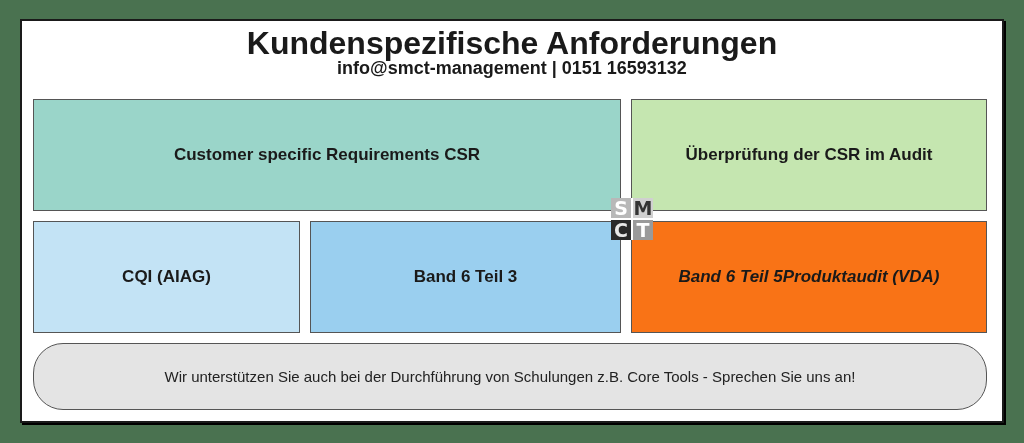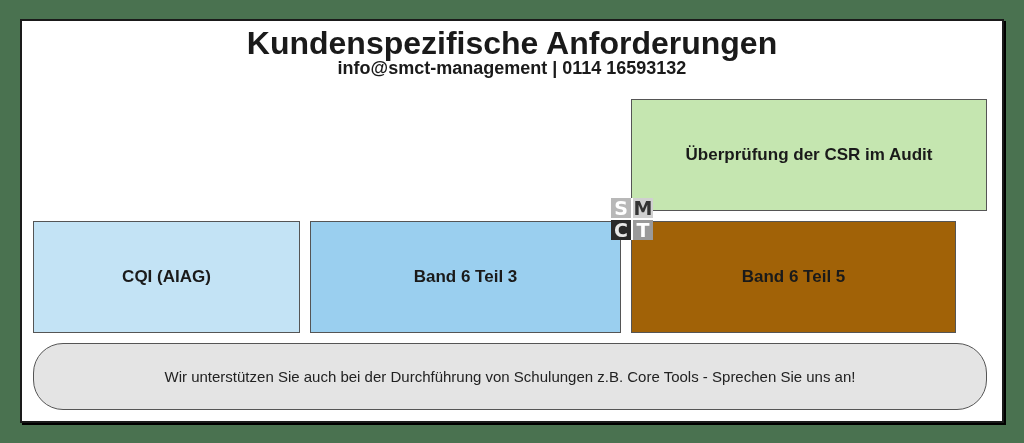--- a/index.html
+++ b/index.html
@@ -48,40 +48,44 @@
   .logo .s { background: #b8b8b8; }
   .logo .m { background: #d0d0d0; color: #333; }
   .logo .c { background: #2a2a2a; color: #e8e8e8; }
   .logo .t { background: #9a9a9a; }
 </style>
 </head>
 <body>
 
 <div class="card">
   <div class="title">Kundenspezifische Anforderungen</div>
-  <div class="subtitle">info@smct-management | 0114 16593132</div>
+  <div class="subtitle">info@smct-management | 0151 16593132</div>
 
+  <div class="box" style="left:11px; top:78px; width:588px; height:112px; background:#9ad5c9;">
+    <span>Customer specific Requirements CSR</span>
+  </div>
 
   <div class="box" style="left:11px; top:200px; width:267px; height:112px; background:#c3e3f5;">
     <span>CQI (AIAG)</span>
   </div>
 
   <div class="box" style="left:609px; top:78px; width:356px; height:112px; background:#c5e6b0;">
     <span>Überprüfung der CSR im Audit</span>
   </div>
 
   <div class="box" style="left:288px; top:200px; width:311px; height:112px; background:#9acfef;">
     <div class="lines">
       <span>Band 6 Teil 3</span>
     </div>
   </div>
 
-  <div class="box" style="left:609px; top:200px; width:325px; height:112px; background:#a16207;">
+  <div class="box" style="left:609px; top:200px; width:356px; height:112px; background:#f97316;font-style:italic;">
     <div class="lines">
       <span>Band 6 Teil 5</span>
+      <span>Produktaudit (VDA)</span>
     </div>
   </div>
 
   <div class="box footer-box" style="left:11px; top:322px; width:954px; height:67px; background:#e4e4e4;border-radius:30px;">
     <span>Wir unterstützen Sie auch bei der Durchführung von Schulungen z.B. Core Tools - Sprechen Sie uns an!</span>
   </div>
 
   <div class="logo">
     <span class="s">S</span>
     <span class="m">M</span>

